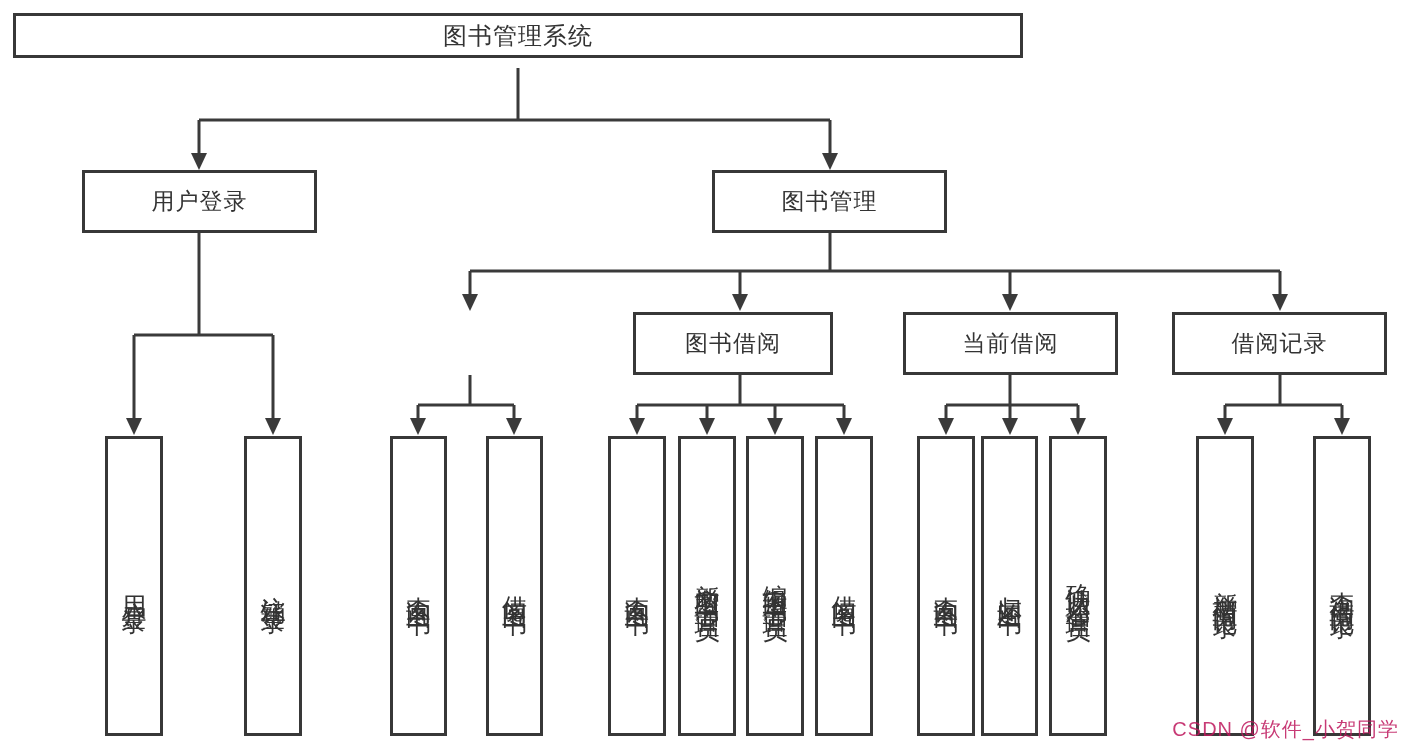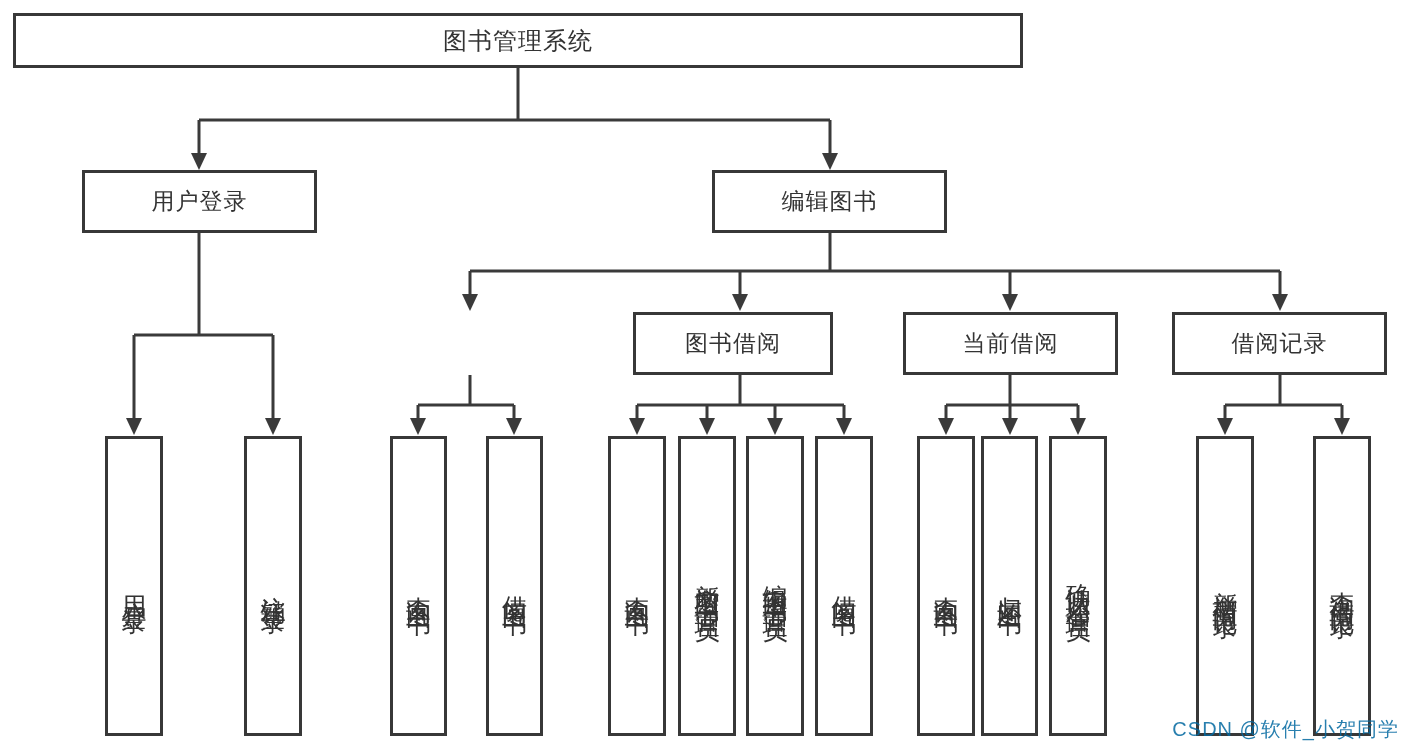--- a/index.html
+++ b/index.html
@@ -45,21 +45,21 @@
     letter-spacing: 5px;
     line-height: 1;
     white-space: nowrap;
   }
   .watermark {
     position: absolute;
     right: 6px;
     bottom: 4px;
     z-index: 3;
     font-size: 20px;
-    color: #0369a1;
+    color: #be185d;
     opacity: 0.85;
     letter-spacing: 1px;
     white-space: nowrap;
   }
 </style>
 </head>
 <body>
 
 <div class="canvas">
 
@@ -99,29 +99,29 @@
       <polygon points="767,418 783,418 775,435"></polygon>
       <polygon points="836,418 852,418 844,435"></polygon>
       <polygon points="938,418 954,418 946,435"></polygon>
       <polygon points="1002,418 1018,418 1010,435"></polygon>
       <polygon points="1070,418 1086,418 1078,435"></polygon>
       <polygon points="1217,418 1233,418 1225,435"></polygon>
       <polygon points="1334,418 1350,418 1342,435"></polygon>
     </g>
   </svg>
 
-  <div class="box root" style="left:13px; top:13px; width:1010px; height:55px">
+  <div class="box root" style="left:13px; top:13px; width:1010px; height:45px">
     <span class="hlabel">图书管理系统</span>
   </div>
 
   <div class="box" style="left:82px; top:170px; width:235px; height:63px">
     <span class="hlabel">用户登录</span>
   </div>
   <div class="box" style="left:712px; top:170px; width:235px; height:63px">
-    <span class="hlabel">编辑图书</span>
+    <span class="hlabel">图书管理</span>
   </div>
 
   <div class="box" style="left:633px; top:312px; width:200px; height:63px">
     <span class="hlabel">图书借阅</span>
   </div>
   <div class="box" style="left:903px; top:312px; width:215px; height:63px">
     <span class="hlabel">当前借阅</span>
   </div>
   <div class="box" style="left:1172px; top:312px; width:215px; height:63px">
     <span class="hlabel">借阅记录</span>

